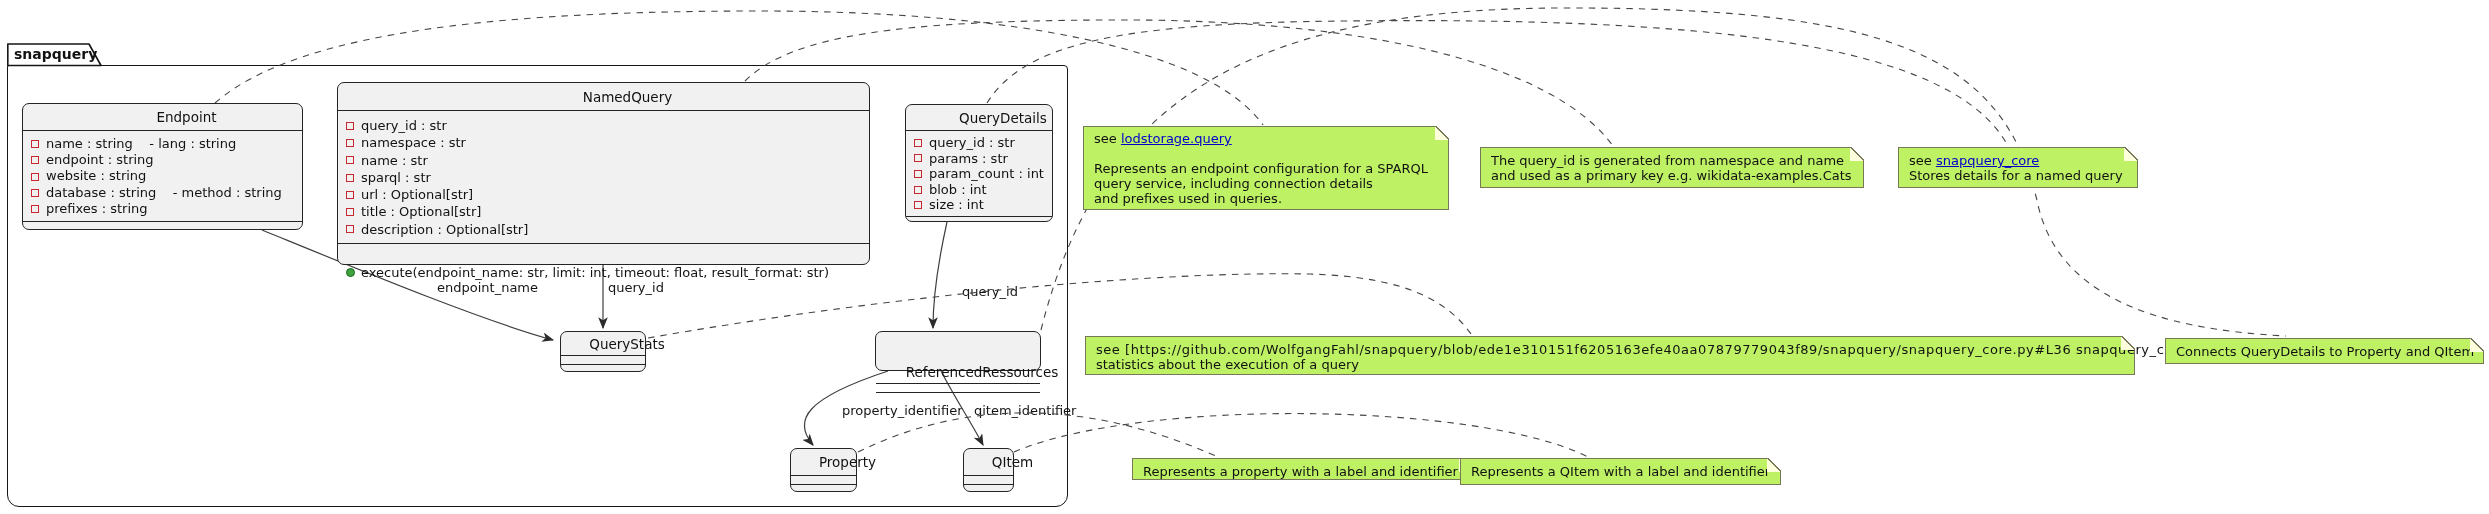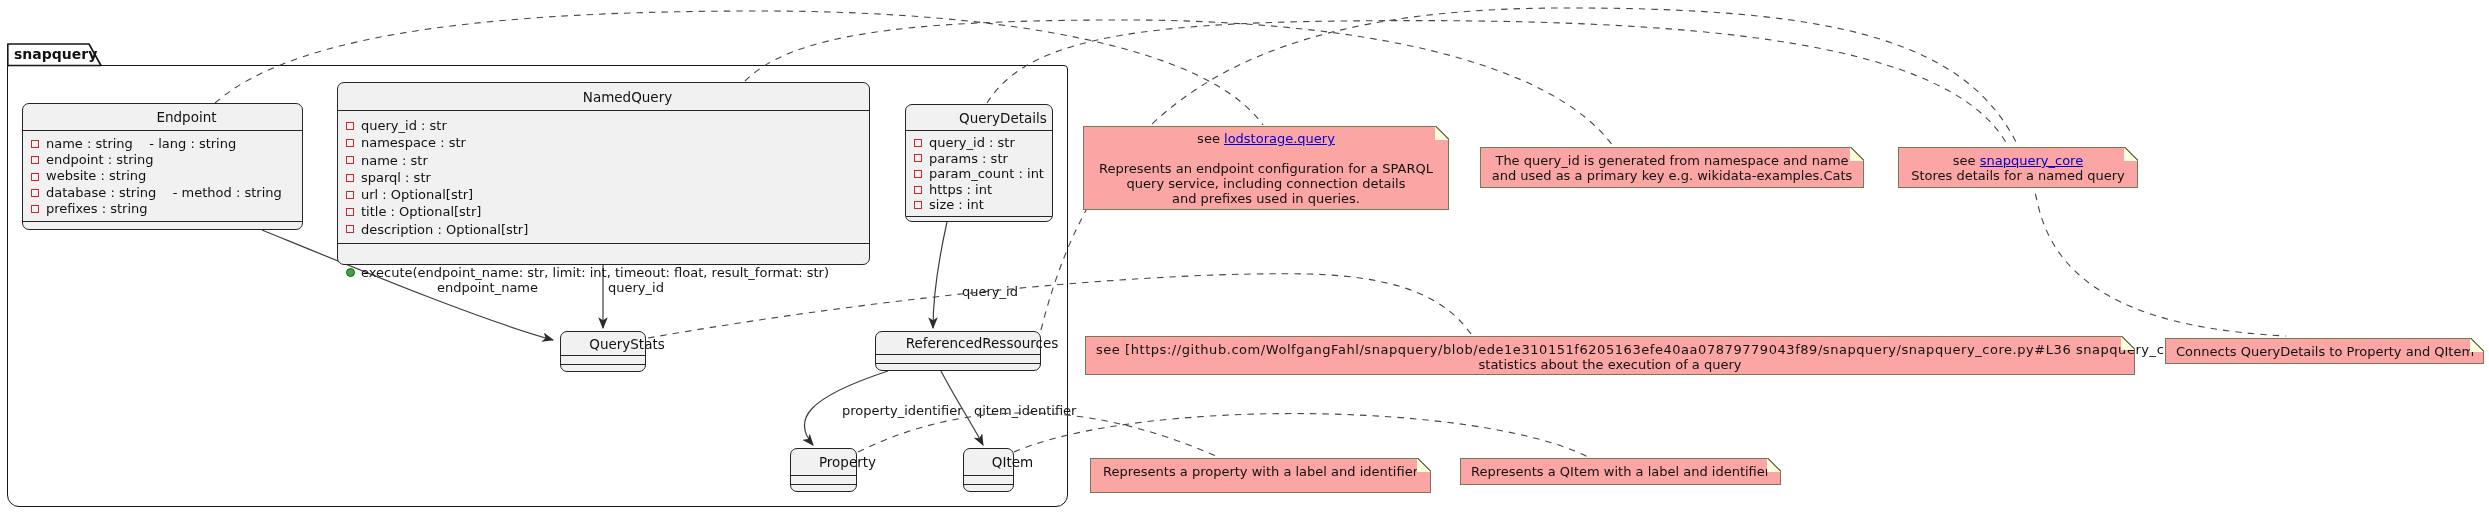--- a/index.html
+++ b/index.html
@@ -56,44 +56,44 @@
 
   #c-querydetails{left:905px;top:104px;width:148px;height:118px;}
   #c-querydetails .title{height:25px;}
   #c-querydetails .attrs{padding:4px 8px 3px 8px;}
   #c-querydetails .row{line-height:15.6px;}
   #c-querydetails .methods{height:8px;}
 
   #c-querystats{left:560px;top:331px;width:86px;height:41px;}
   #c-querystats .title{height:23px;border-bottom:none;}
   #c-refres{left:875px;top:331px;width:166px;height:40px;}
-  #c-refres .title{height:22px;border-bottom:none;}
+  #c-refres .title{height:22px;border-bottom:none;margin-top:29px;}
   #c-property{left:790px;top:448px;width:67px;height:44px;}
   #c-property .title{height:26px;border-bottom:none;}
   #c-qitem{left:963px;top:448px;width:51px;height:44px;}
   #c-qitem .title{height:26px;border-bottom:none;}
 
   
   .note{
-    background:#fca5a5;border:1px solid #77775a;box-sizing:border-box;
-    padding:5px 10px;line-height:15.2px;white-space:nowrap;text-align:center;
+    background:#bef264;border:1px solid #77775a;box-sizing:border-box;
+    padding:5px 10px;line-height:15.2px;white-space:nowrap;
   }
   .note .fold{
     position:absolute;top:-1px;right:-1px;width:14px;height:14px;
     background:linear-gradient(to bottom left,
       #ffffff 0%,#ffffff 44%,#77775a 44%,#77775a 53%,#FEFFDD 53%,#FEFFDD 100%);
   }
   .note a{color:#0000CC;text-decoration:underline;cursor:pointer;}
   #n-endpoint{left:1083px;top:126px;width:366px;height:84px;line-height:14.9px;}
   #n-queryid{left:1480px;top:147px;width:384px;height:41px;}
   #n-details{left:1898px;top:147px;width:240px;height:41px;}
   #n-stats{left:1085px;top:336px;width:1050px;height:39px;}
   #n-stats .long{letter-spacing:0.55px;}
   #n-refres{left:2165px;top:338px;width:319px;height:26px;}
-  #n-property{left:1090px;top:458px;width:341px;height:35px;}
+  #n-property{left:1132px;top:458px;width:341px;height:22px;}
   #n-qitem{left:1460px;top:458px;width:321px;height:27px;}
 
   #lbl-endpoint-name{left:437px;top:280px;}
   #lbl-queryid-stats{left:608px;top:280px;}
   #lbl-queryid-details{left:962px;top:284px;}
   #lbl-property-id{left:842px;top:403px;}
   #lbl-qitem-id{left:974px;top:403px;}
 </style>
 </head>
 <body>
@@ -211,21 +211,21 @@
       <div class="row">
           <span class="ficon"></span>
           <span class="ftext">params : str</span>
         </div>
       <div class="row">
           <span class="ficon"></span>
           <span class="ftext">param_count : int</span>
         </div>
       <div class="row">
           <span class="ficon"></span>
-          <span class="ftext">https : int</span>
+          <span class="ftext">blob : int</span>
         </div>
       <div class="row">
           <span class="ficon"></span>
           <span class="ftext">size : int</span>
         </div>
     </div>
     <div class="methods"></div>
   </div>
 
   <div class="uml" id="c-querystats">

